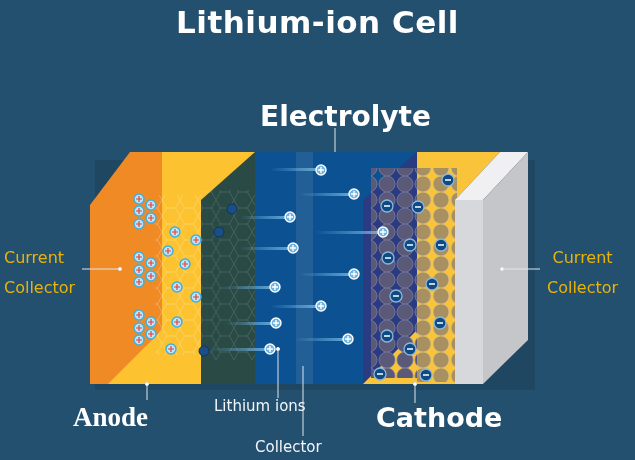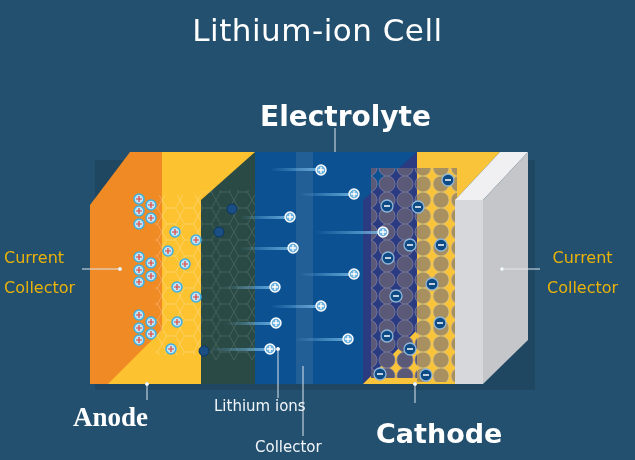--- a/index.html
+++ b/index.html
@@ -1,18 +1,18 @@
 <!DOCTYPE html>
 <html><head>
 <meta charset="utf-8">
 <style>
   html,body{margin:0;padding:0;}
   body{width:635px;height:460px;background:#24506f;overflow:hidden;position:relative;font-family:"DejaVu Sans",sans-serif;color:#fff;}
   .abs{position:absolute;}
-  .title{left:0;top:12px;width:635px;text-align:center;font-size:31px;font-weight:normal;letter-spacing:0.5px;}
+  .title{left:0;top:4px;width:635px;text-align:center;font-size:31px;font-weight:bold;letter-spacing:0.5px;}
   .big{font-weight:bold;font-size:27px;}
   .lbl{font-size:15px;color:#f2f6fa;}
   .lbl2{font-size:16px;line-height:30px;color:#eab308;}
   svg{position:absolute;left:0;top:0;}
 </style>
 </head>
 <body>
 
 <div class="abs title">Lithium-ion Cell</div>
 
@@ -196,14 +196,14 @@
   <div>Current</div>
   <div>Collector</div>
 </div>
 <div class="abs lbl2" style="left:547px;top:243px;text-align:center;">
   <div>Current</div>
   <div>Collector</div>
 </div>
 
 <div class="abs big" style="left:73px;top:402px;font-family:Liberation Serif, serif;">Anode</div>
 <div class="abs lbl" style="left:182px;top:397px;margin-left:32px;">Lithium ions</div>
-<div class="abs big" style="left:376px;top:402px;margin-top:16px;">Cathode</div>
+<div class="abs big" style="left:376px;top:402px;">Cathode</div>
 <div class="abs lbl" style="left:255px;top:438px;">Collector</div>
 
 </body></html>

